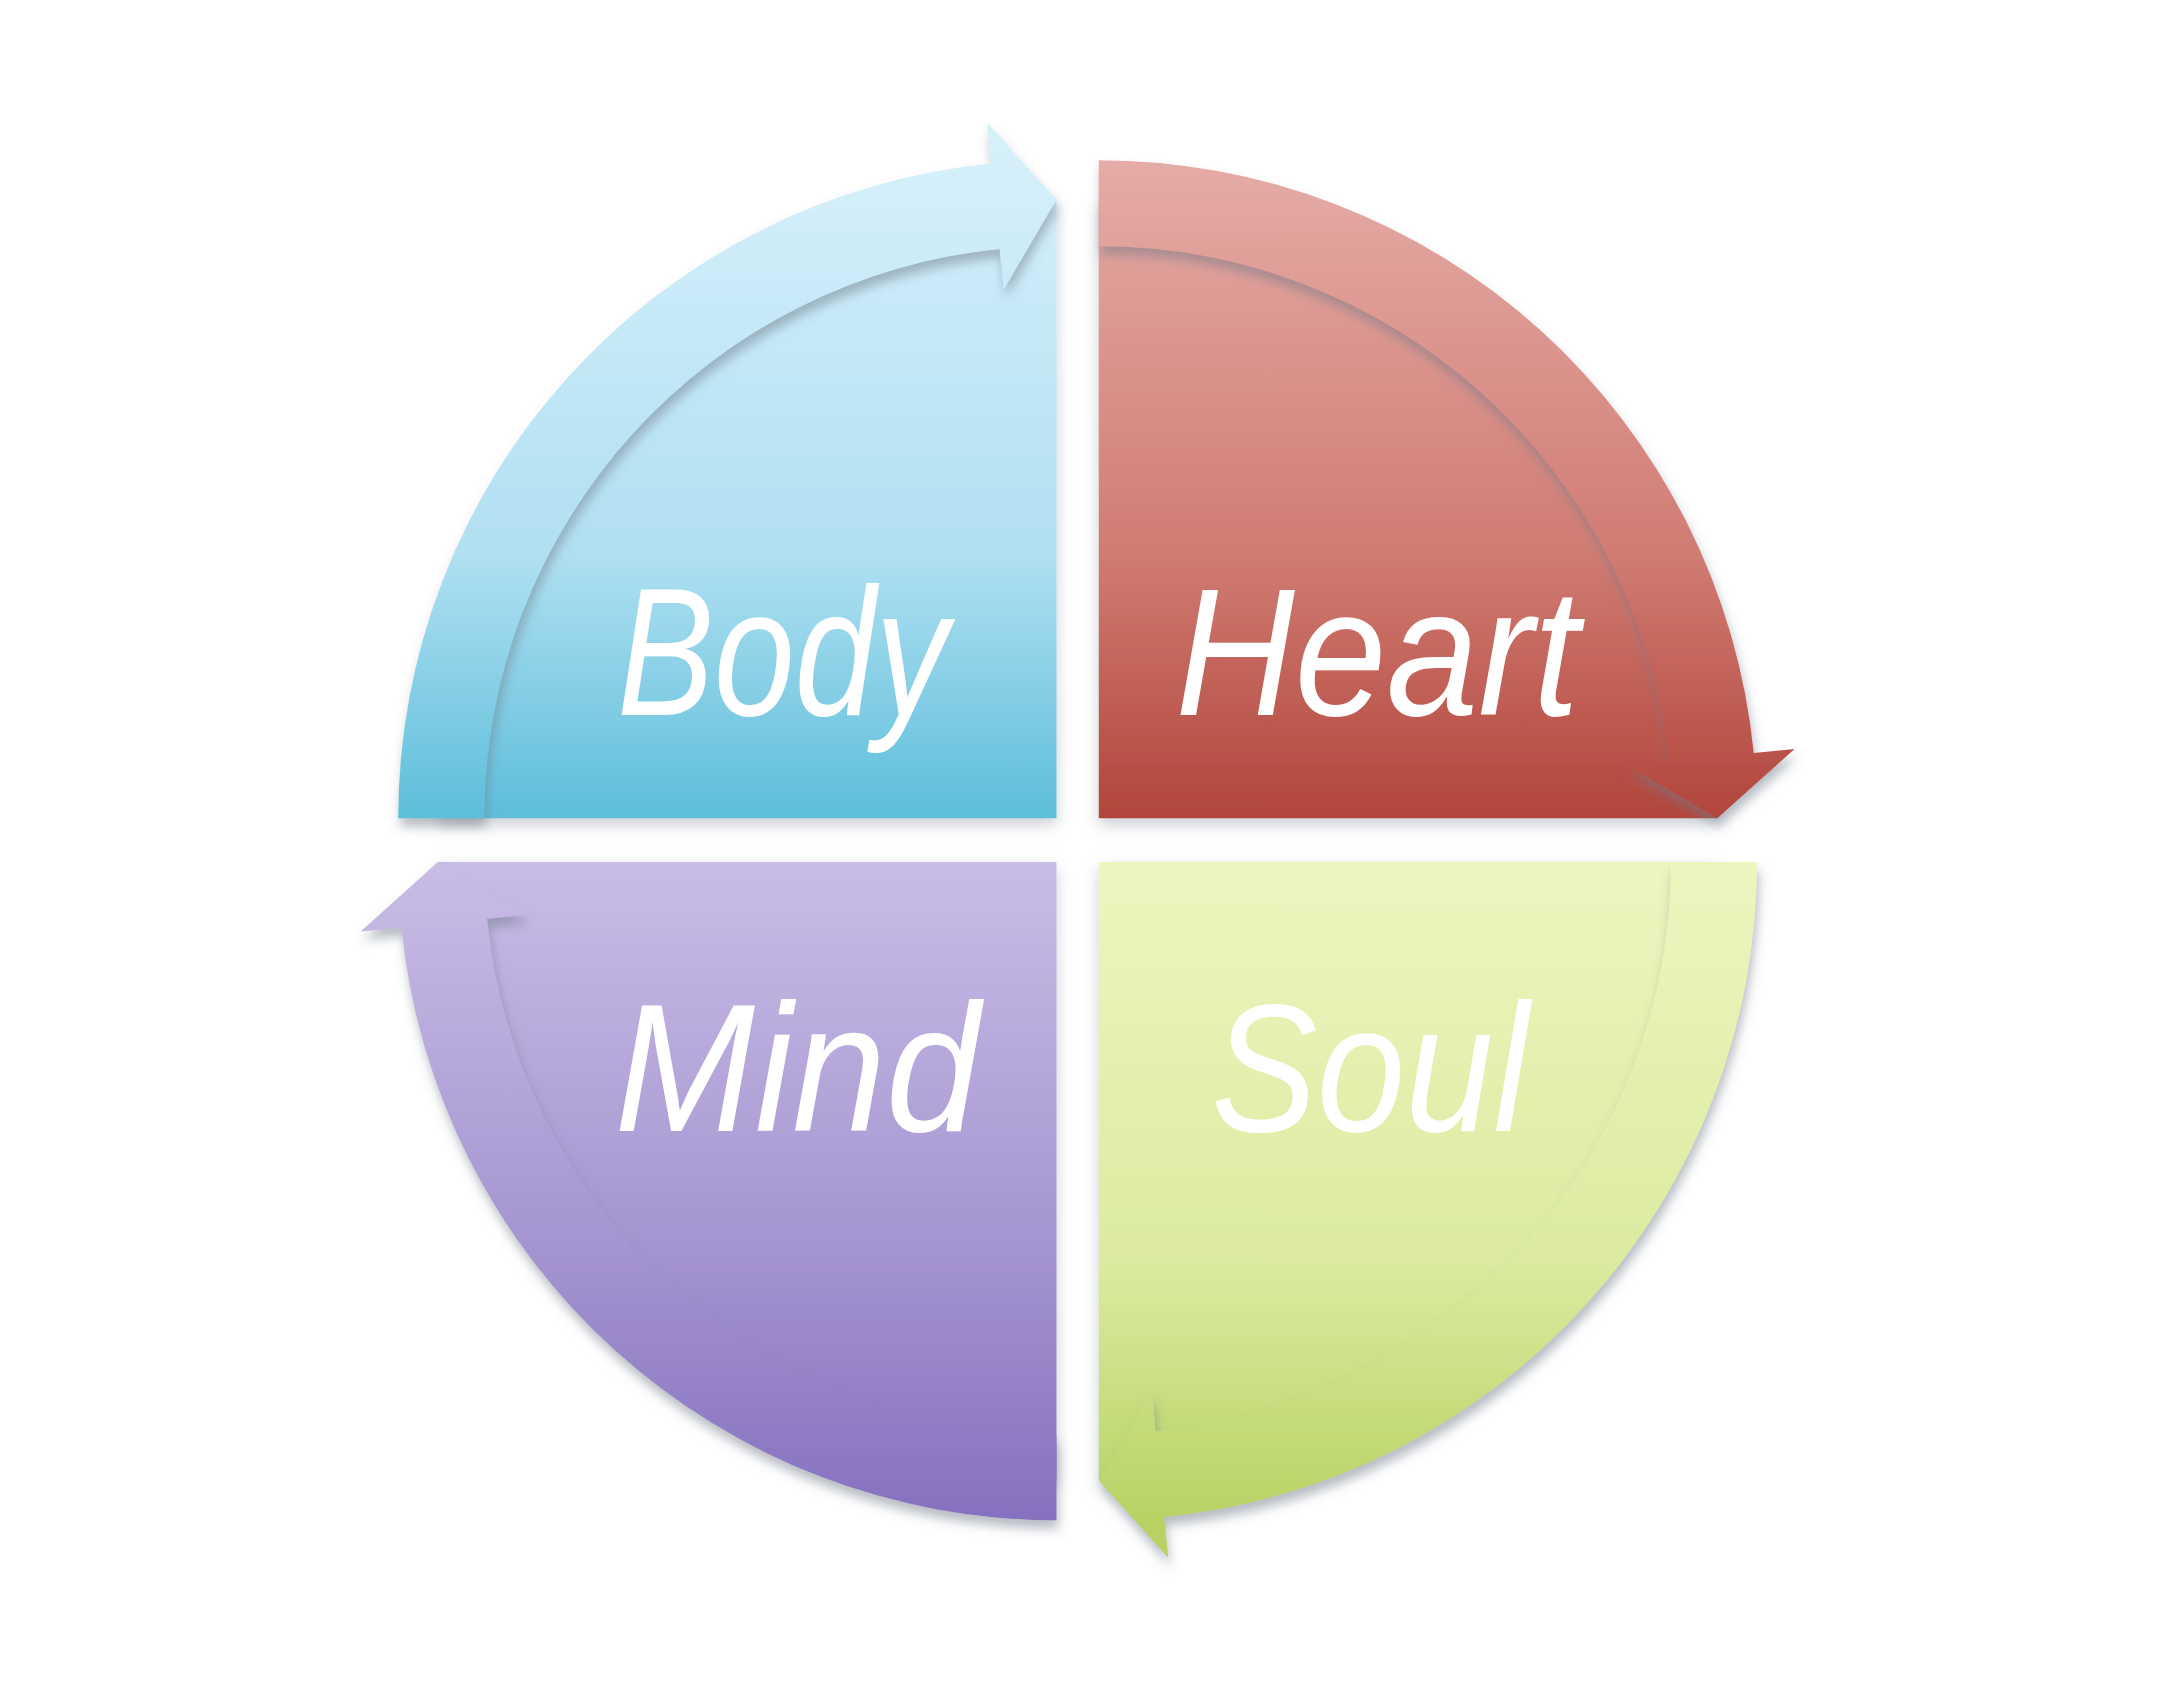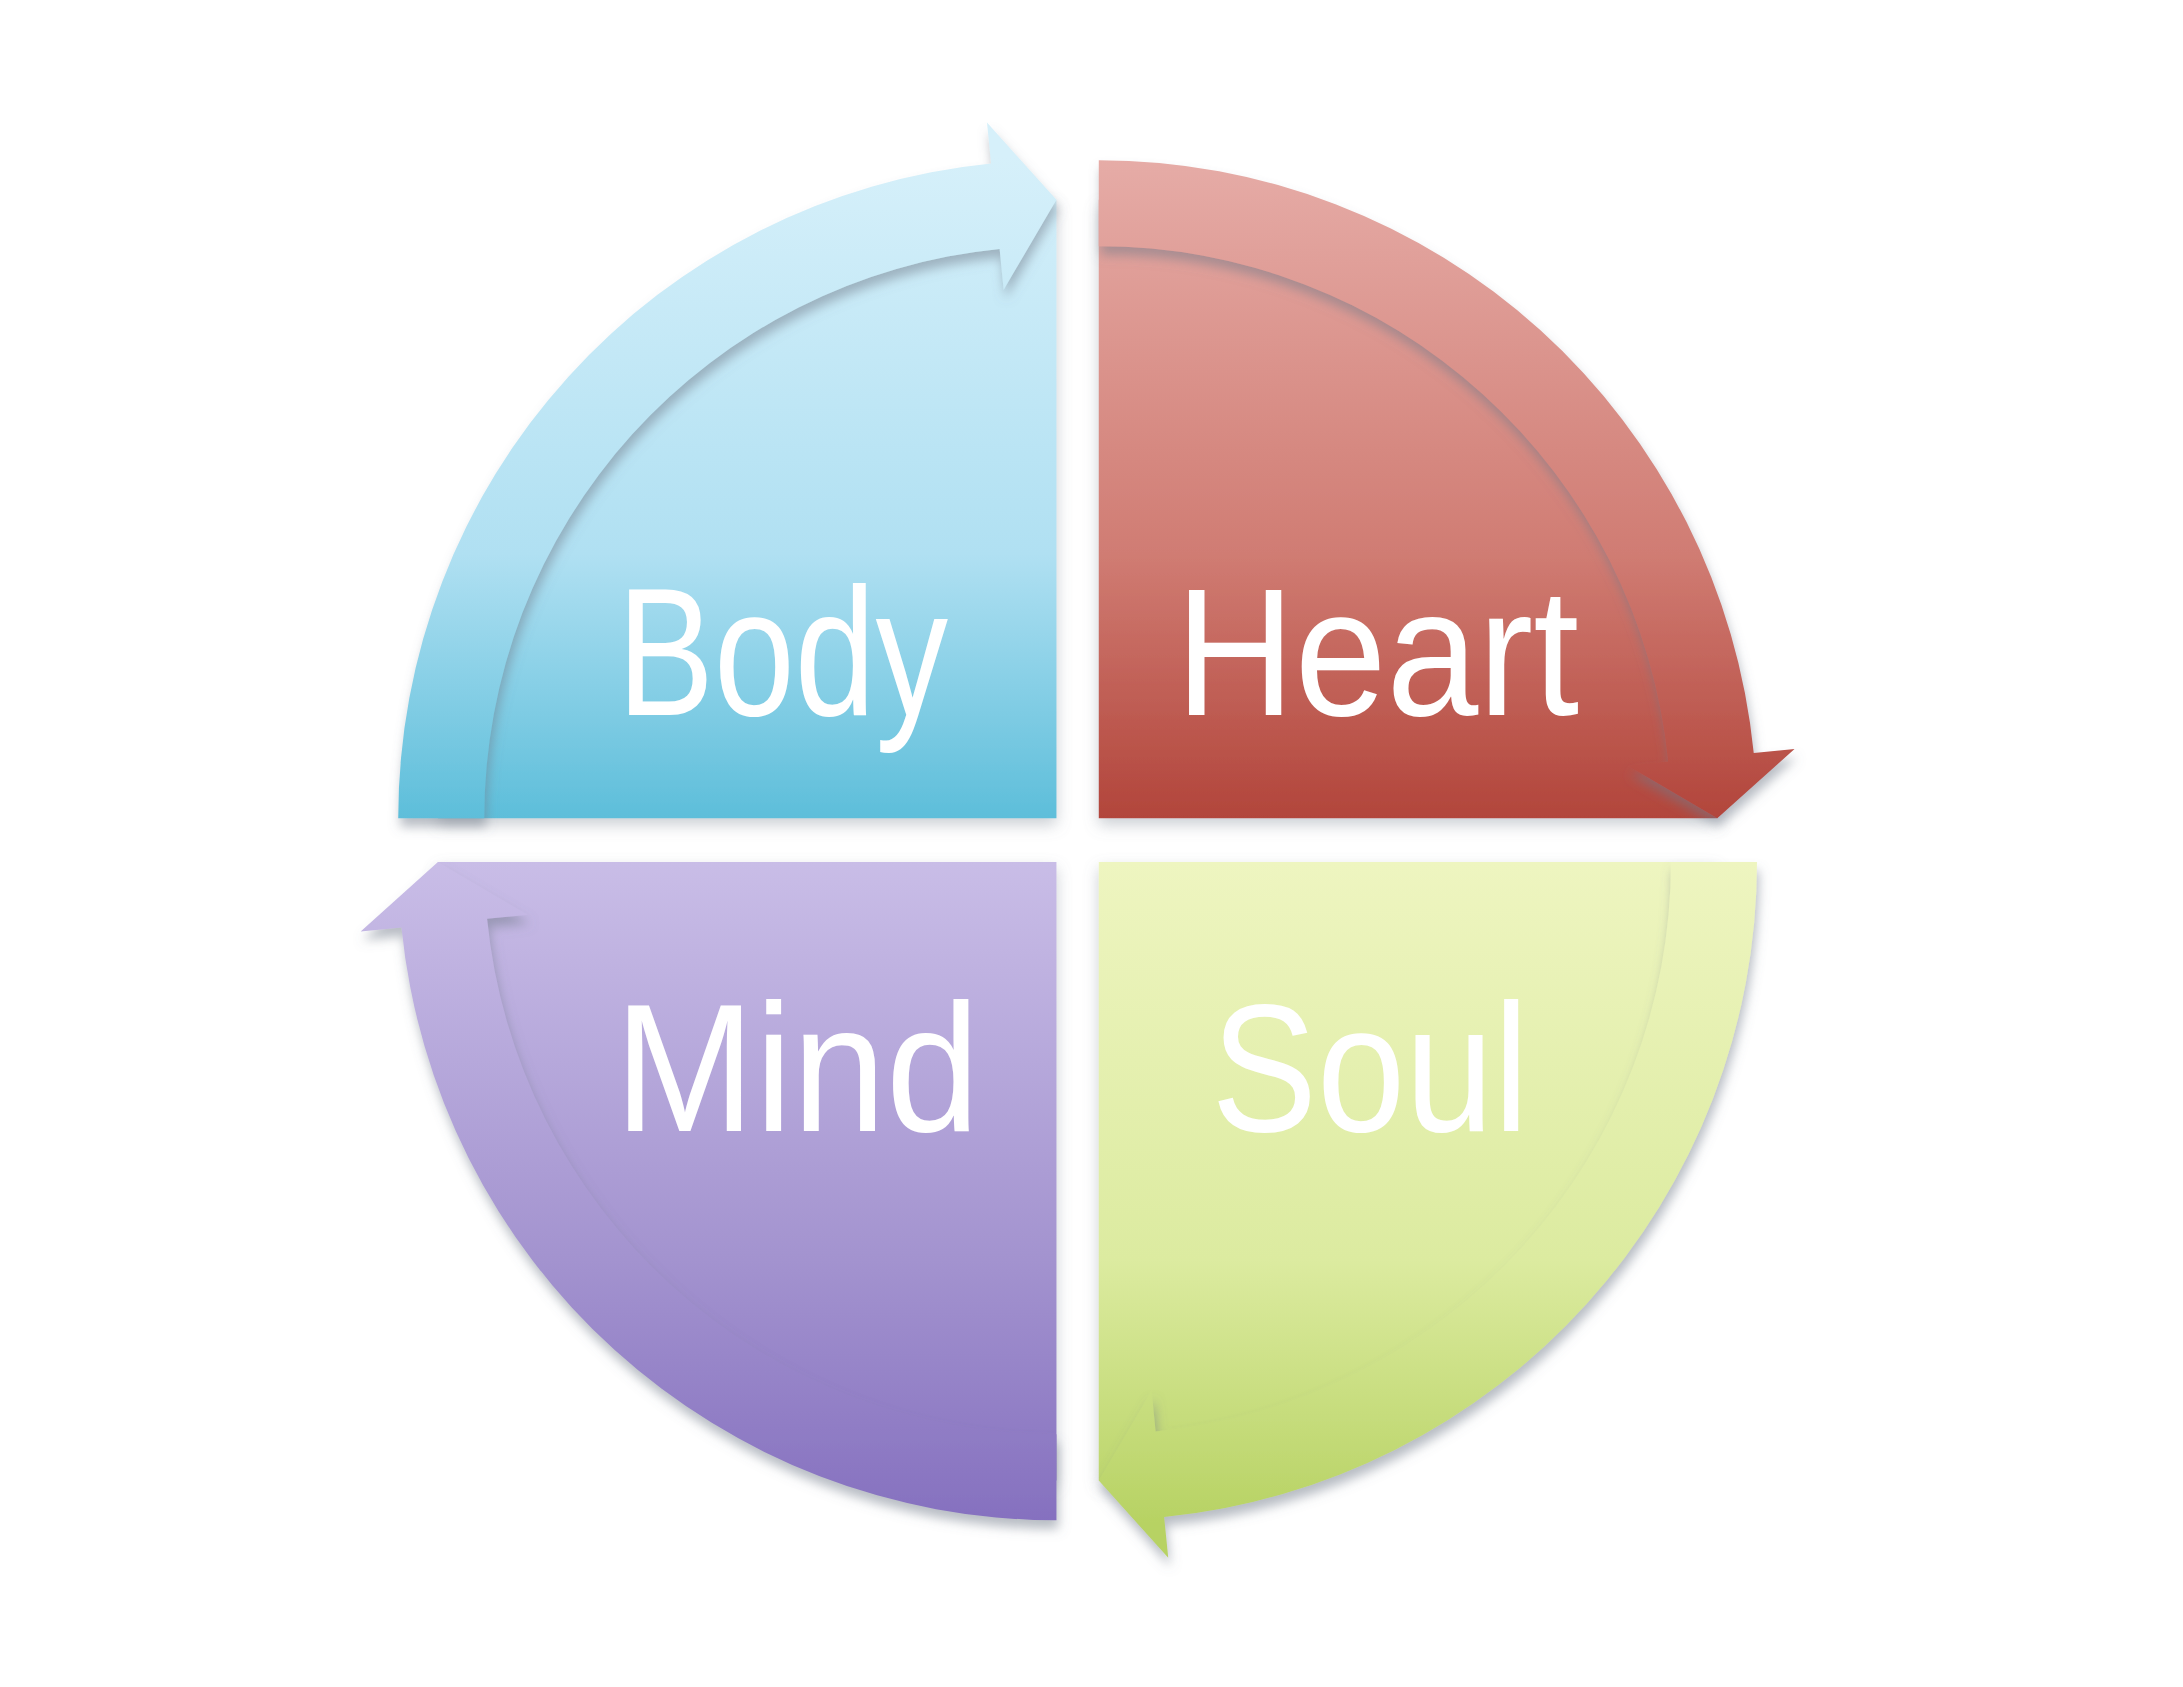--- a/index.html
+++ b/index.html
@@ -6,20 +6,21 @@
     margin: 0;
     padding: 0;
     background: #ffffff;
   }
   .canvas {
     position: relative;
     width: 2183px;
     height: 1687px;
     background: #ffffff;
     overflow: hidden;
+    font-style: italic;
   }
   .cycle-svg {
     display: block;
     width: 2183px;
     height: 1687px;
   }
   .seg-label {
     font-family: "Liberation Sans", sans-serif;
     font-size: 275px;
     font-weight: 400;

